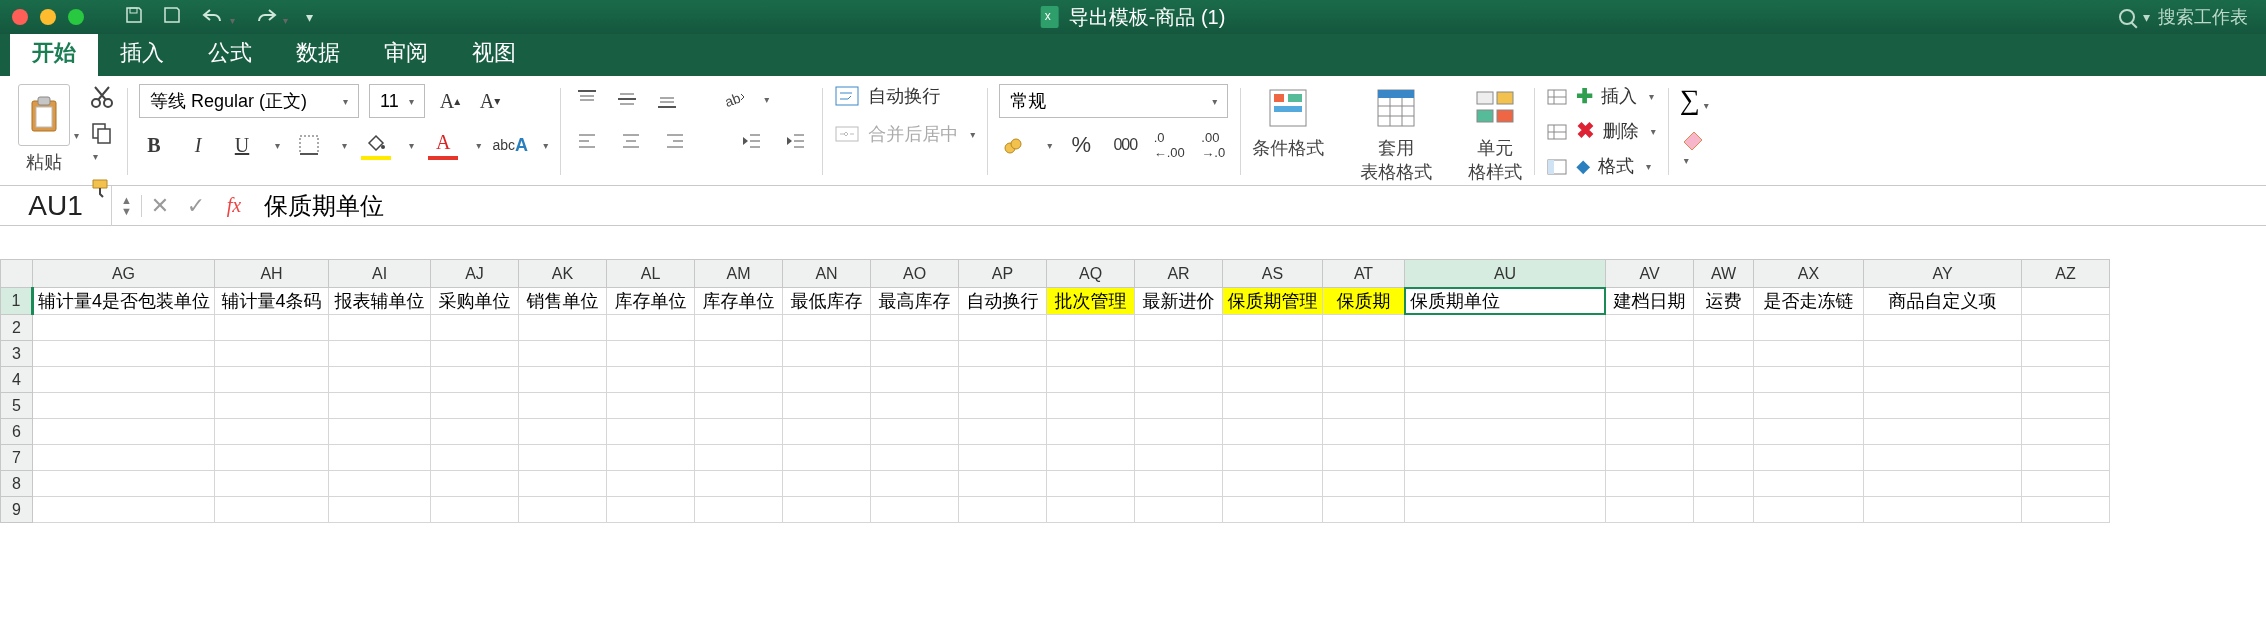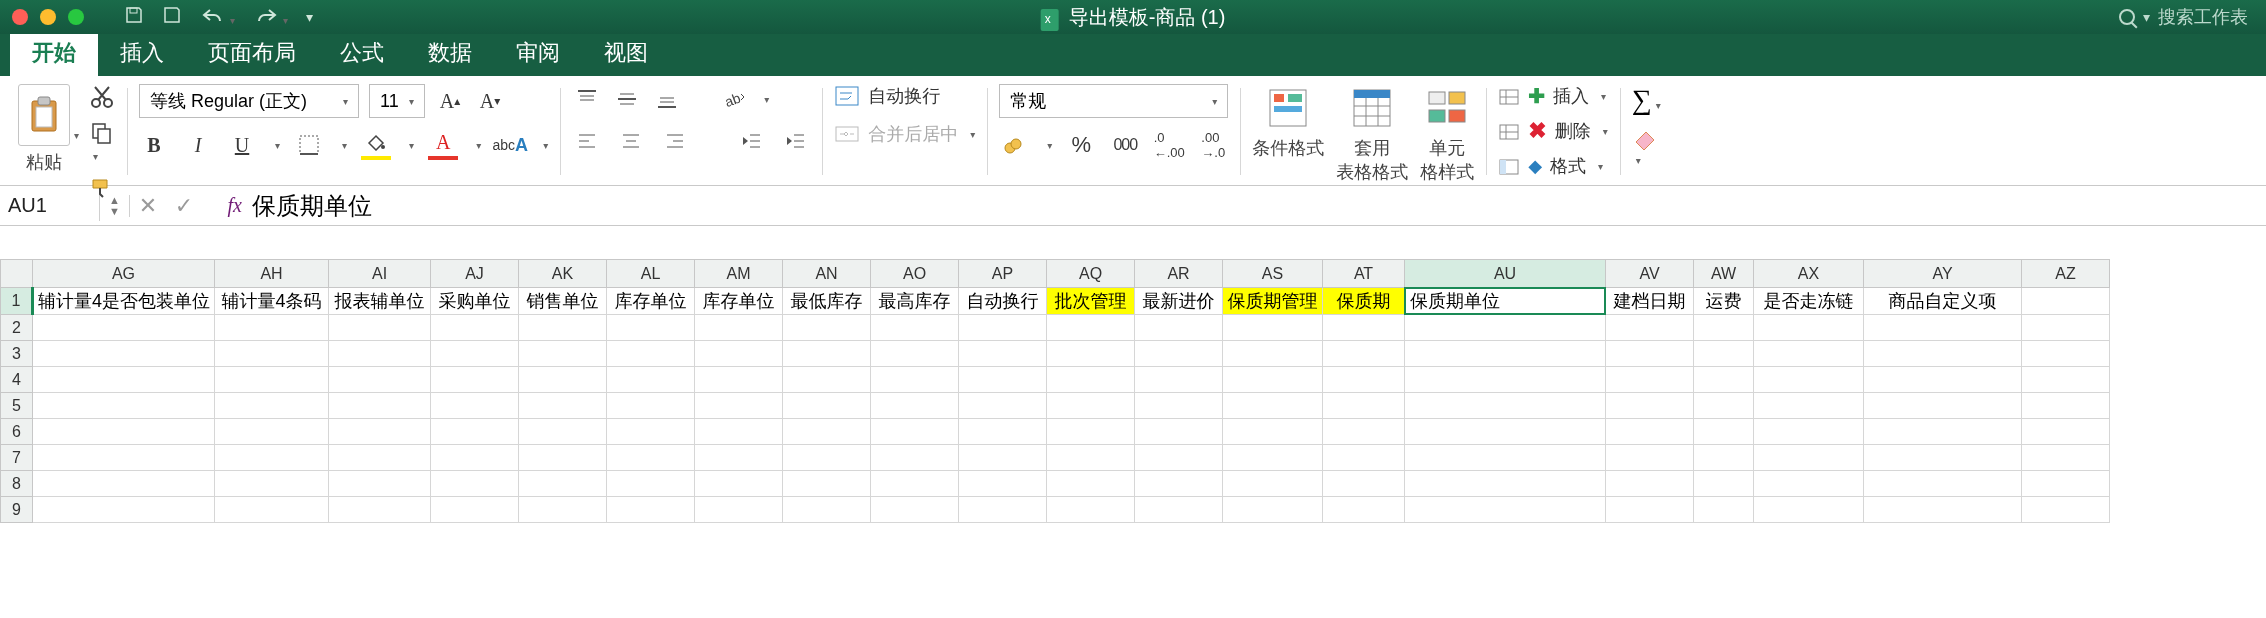--- a/index.html
+++ b/index.html
@@ -5,21 +5,21 @@
   * { box-sizing: border-box; margin: 0; padding: 0; font-family: -apple-system, "Helvetica Neue", Arial, sans-serif; }
   body { width: 2266px; height: 618px; background: #fff; overflow: hidden; }
 
   
   .titlebar { height: 34px; background: linear-gradient(#1a6b4a,#14573e); display: flex; align-items: center; color: #fff; font-size: 18px; position: relative; }
   .traffic { display: flex; gap: 12px; padding-left: 12px; align-items: center; }
   .dot { width: 16px; height: 16px; border-radius: 50%; }
   .dot.red { background: #ff5f57; } .dot.yellow { background: #febc2e; } .dot.green { background: #28c840; }
   .qat { display: flex; gap: 18px; margin-left: 40px; align-items: center; }
   .qat svg, .qat .ico { fill: #cfe6da; color:#cfe6da; }
-  .title-center { position: absolute; left: 50%; transform: translateX(-50%); display: flex; align-items: flex-end; gap: 10px; font-size: 20px; }
+  .title-center { position: absolute; left: 50%; transform: translateX(-50%); display: flex; align-items: center; gap: 10px; font-size: 20px; }
   .doc-ico { width: 18px; height: 22px; background: #2e9e6b; border-radius: 2px; position: relative; }
   .doc-ico::after { content:"x"; position:absolute; color:#fff; font-size:12px; left:4px; top:3px; }
   .search { margin-left: auto; margin-right: 18px; display: flex; align-items: center; gap: 8px; color: #bcd9cc; font-size:18px;}
   .search .mag { width:16px;height:16px;border:2px solid #bcd9cc;border-radius:50%;position:relative;}
   .search .mag::after{content:"";position:absolute;width:2px;height:8px;background:#bcd9cc;transform:rotate(-45deg);bottom:-6px;right:-2px;}
 
   
   .tabrow { height: 42px; background: #175e42; display: flex; align-items: flex-end; padding-left: 10px; }
   .tab { padding: 8px 22px; color: #fff; font-size: 22px; cursor: pointer; }
   .tab.active { background: #fff; color: #1a7e52; border-radius: 4px 4px 0 0; font-weight: 600; }
@@ -42,24 +42,24 @@
   .sel { border:1px solid #bcbcbc; padding:4px 10px; height:34px; font-size:18px; background:#fff; display:flex; align-items:center; min-width:200px; justify-content:space-between;}
   .mini-label { font-size:18px; color:#777;}
   .icon48 { width:48px; height:48px; }
   .cells-row { display:flex; align-items:center; gap:8px; font-size:18px; color:#333; }
   .cells-row .plus{color:#2e9e4f;font-weight:bold;font-size:20px;}
   .cells-row .minus{color:#d23; font-weight:bold;font-size:22px;}
   .cells-row .fmt{color:#2a7fbf;font-size:18px;}
 
   
   .fbar { height: 40px; border-bottom:1px solid #c9c9c9; display:flex; align-items:center; font-size:22px; }
-  .namebox { width:100px; padding:4px 8px; border-right:1px solid #d0d0d0; font-size:20px; color:#222; }
+  .namebox { width:112px; padding:4px 8px; border-right:1px solid #d0d0d0; font-size:28px; color:#222;text-align:center; }
   .step { width:30px; display:flex; flex-direction:column; align-items:center; border-right:1px solid #d0d0d0;}
   .step div{font-size:11px;color:#777;line-height:11px;}
-  .fx-btn { width:40px; text-align:right; color:#701a75; font-style:italic; font-family:"Times New Roman",serif; font-size:20px;}
+  .fx-btn { width:40px; text-align:center; color:#ef4444; font-style:italic; font-family:"Times New Roman",serif; font-size:20px;}
   .cancel,.confirm{ width:36px; text-align:center; color:#9a9a9a; font-size:22px;}
   .formula-input { flex:1; padding:4px 10px; border:none; outline:none; font-size:24px; }
 
   
   .grid-wrap { position:relative;margin-top:33px; }
   table.grid { border-collapse:collapse; table-layout:fixed; }
   .corner { width:32px; height:28px; background:#eef1f0; border:1px solid #c7c7c7; }
   th.colh { background:#eef1f0; border:1px solid #c7c7c7; font-weight:normal; font-size:16px; color:#333; height:28px; }
   th.colh.active { background:#d6ece1; }
   th.rowh { width:32px; background:#eef1f0; border:1px solid #c7c7c7; font-weight:normal; font-size:16px; color:#333; text-align:center; }
@@ -104,21 +104,20 @@
   <div class="search">
     <span class="mag"></span>
     <span style="font-size:14px;">▾</span>
     <span>搜索工作表</span>
   </div>
 </div>
 
 <div class="tabrow" id="tabrow">
     <div class="tab active">开始</div>
     <div class="tab">插入</div>
-    <div class="tab">页面布局</div>
     <div class="tab">公式</div>
     <div class="tab">数据</div>
     <div class="tab">审阅</div>
     <div class="tab">视图</div>
   </div>
 
 <div class="ribbon">
 
   <div class="group">
     <div class="vstack" style="align-items:center;">
@@ -305,21 +304,21 @@
           </span>
           <span class="drop-ar">▾</span>
         <span class="ib" style="font-size:22px;">%</span>
         <span class="ib" style="font-size:16px;letter-spacing:-1px;">000</span>
         <span class="ib" style="font-size:13px;">.0<br>←.00</span>
         <span class="ib" style="font-size:13px;">.00<br>→.0</span>
       </div>
     </div>
   </div>
 
-  <div class="group" style="gap:12px;">
+  <div class="group" style="gap:36px;">
     <div class="vstack" style="align-items:center;">
       <svg class="icon48">
           <rect x="6" y="6" width="36" height="36" fill="#fff" stroke="#888"></rect>
           <rect x="10" y="10" width="10" height="8" fill="#e64"></rect>
           <rect x="24" y="10" width="14" height="8" fill="#5b9"></rect>
           <rect x="10" y="22" width="28" height="6" fill="#5ad"></rect>
         </svg>
       <span class="big-label">条件格式</span>
     </div>
     <div class="vstack" style="align-items:center;">

